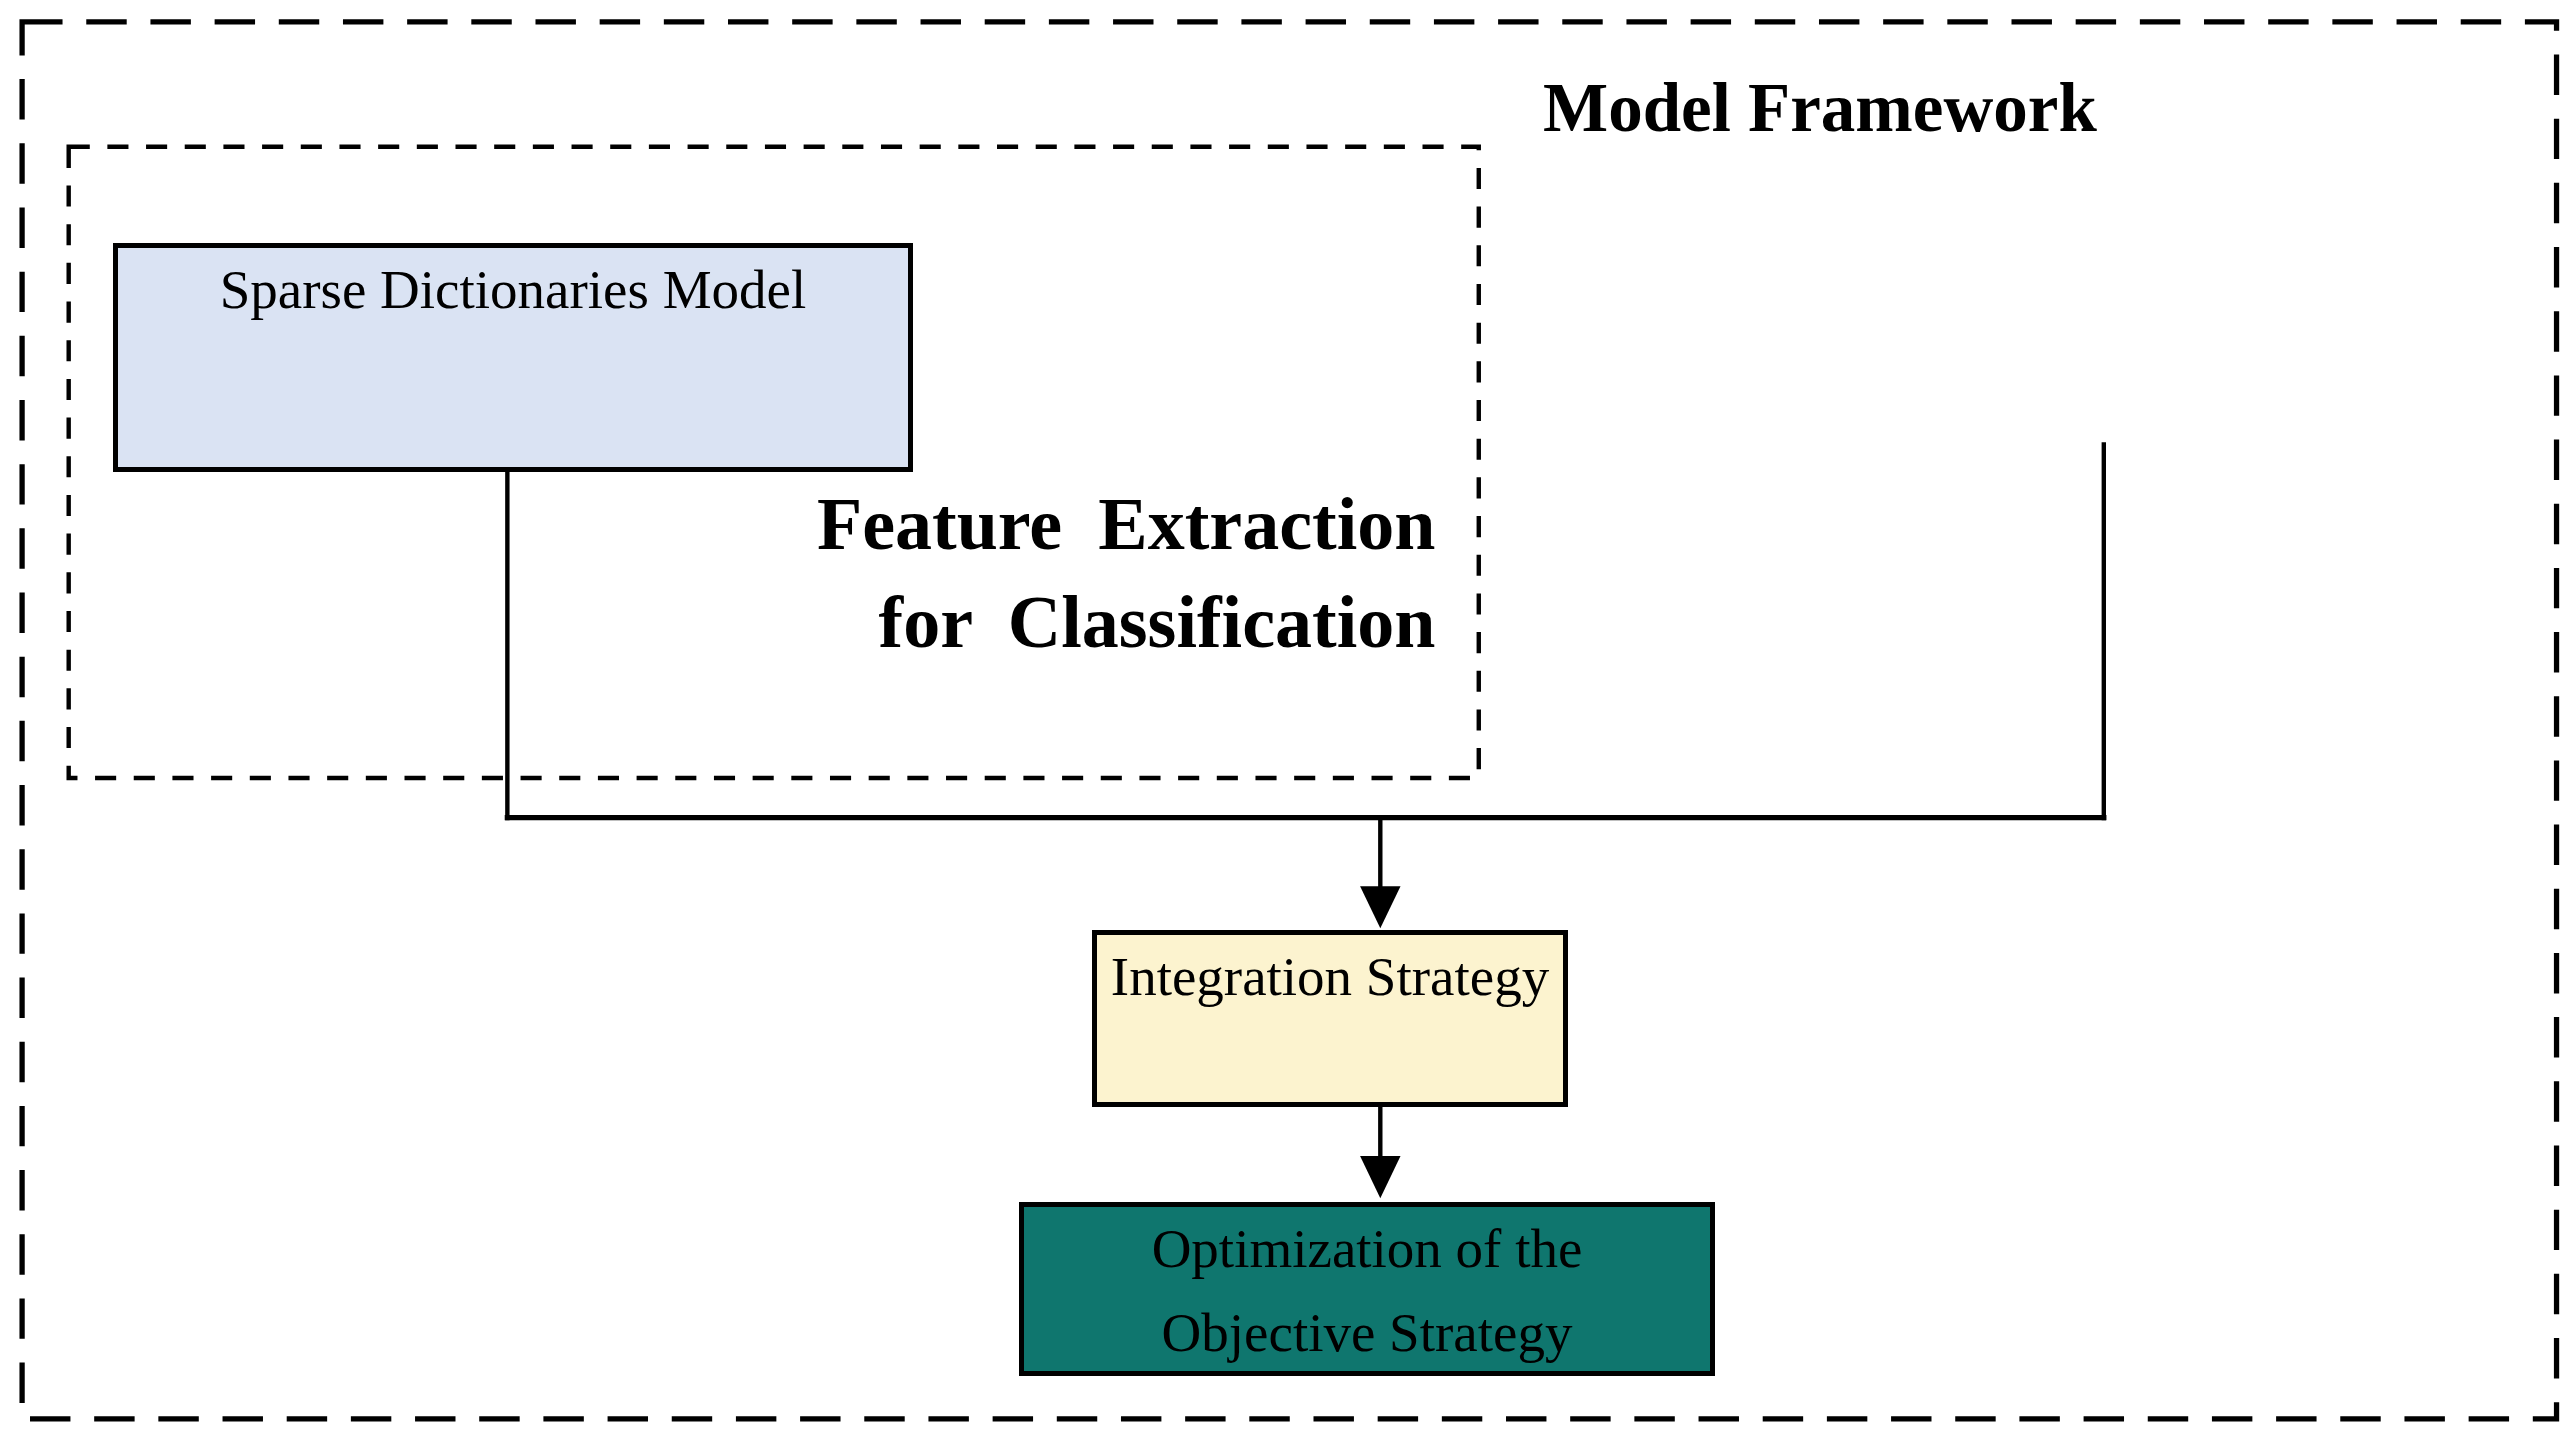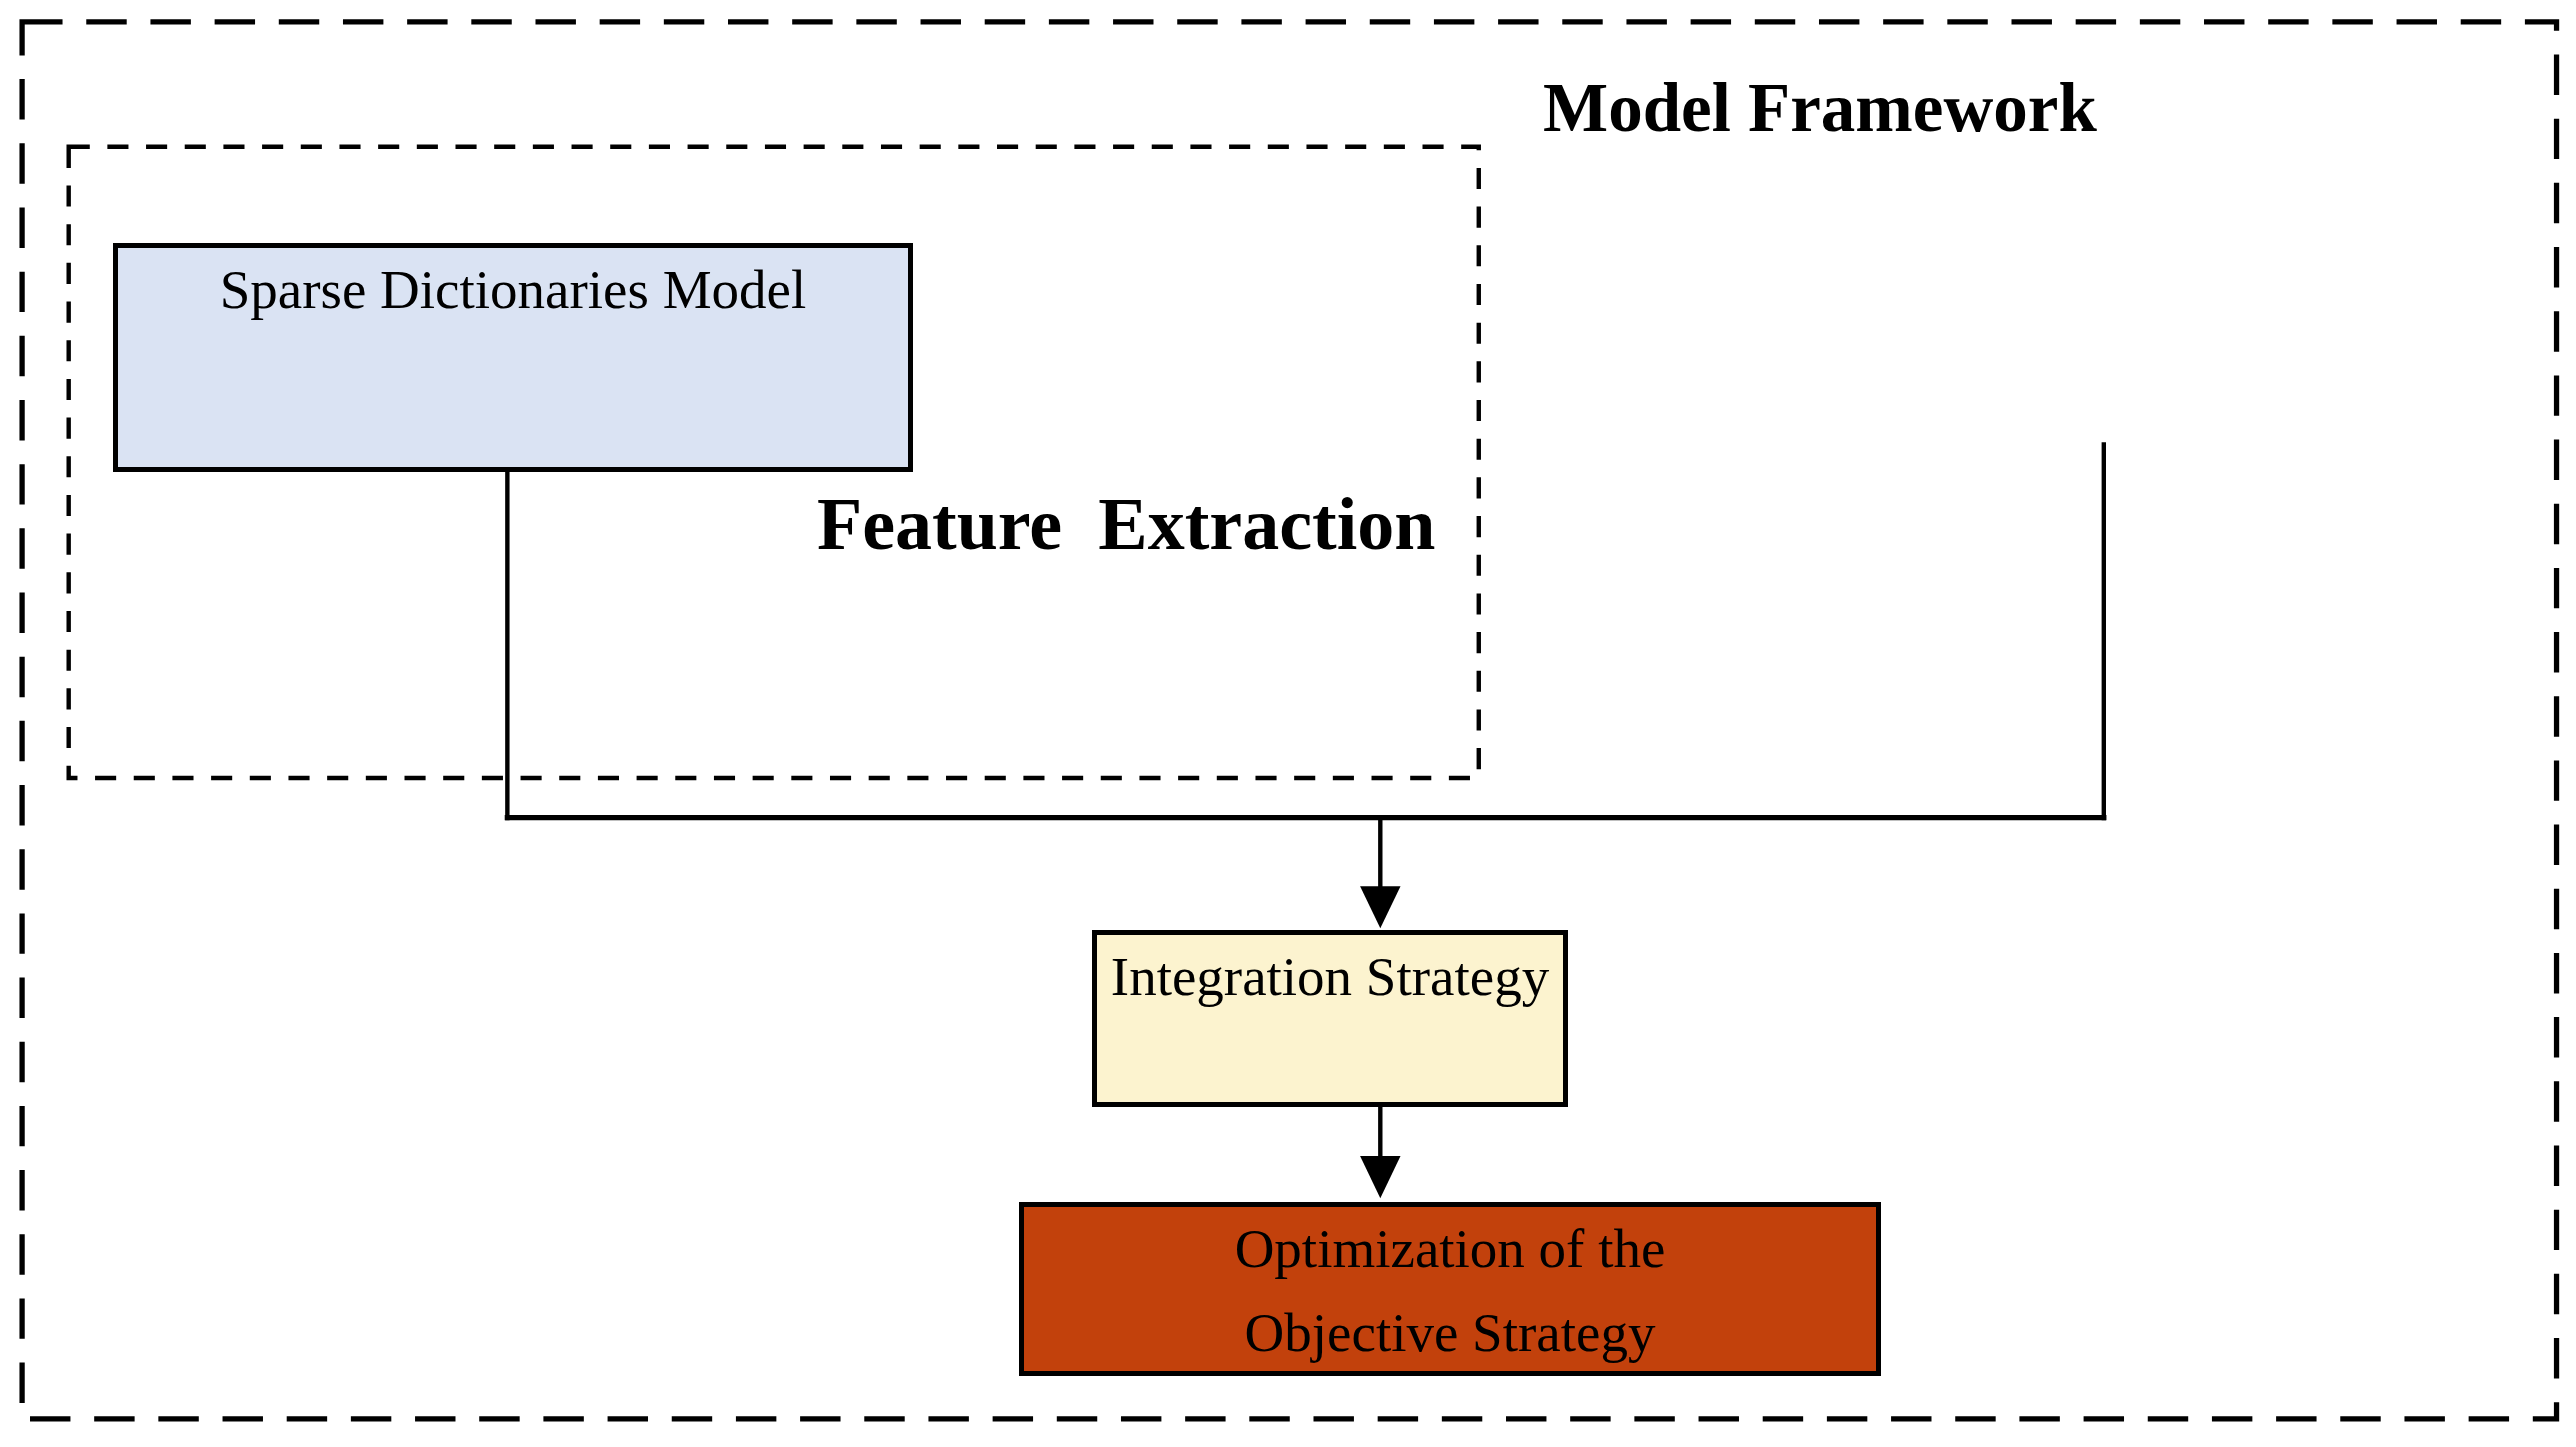--- a/index.html
+++ b/index.html
@@ -85,32 +85,33 @@
     <polygon points="1547,1008 1593,1008 1570,1056" style="fill: rgb(0, 0, 0);"></polygon>
 
     <line x1="1570" y1="1259" x2="1570" y2="1318" stroke-width="5" style="stroke: rgb(0, 0, 0);"></line>
     <polygon points="1547,1315 1593,1315 1570,1363" style="fill: rgb(0, 0, 0);"></polygon>
   </svg>
 
   <div class="title">Model Framework</div>
 
   <div class="group-label">
     <span class="line">Feature Extraction</span>
+    <span class="line">for Classification</span>
   </div>
 
   <div class="node" style="left: 113px; top: 243px; width: 800px; height: 229px; background-color: rgb(218, 227, 243);">
     <span class="lbl">Sparse Dictionaries Model</span>
   </div>
 
 
   <div class="node" style="left: 1092px; top: 930px; width: 476px; height: 177px; background-color: rgb(252, 243, 207);">
     <span class="lbl">Integration Strategy</span>
   </div>
 
-  <div class="node" style="left: 1019px; top: 1202px; width: 862px; height: 174px; background-color: #c2410c;">
+  <div class="node" style="left: 1019px; top: 1202px; width: 696px; height: 174px; background-color: #0f766e;">
     <div class="lbl">
       <span class="line">Optimization of the</span>
       <span class="line">Objective Strategy</span>
     </div>
   </div>
 
 </div>
 
 
 </body></html>

